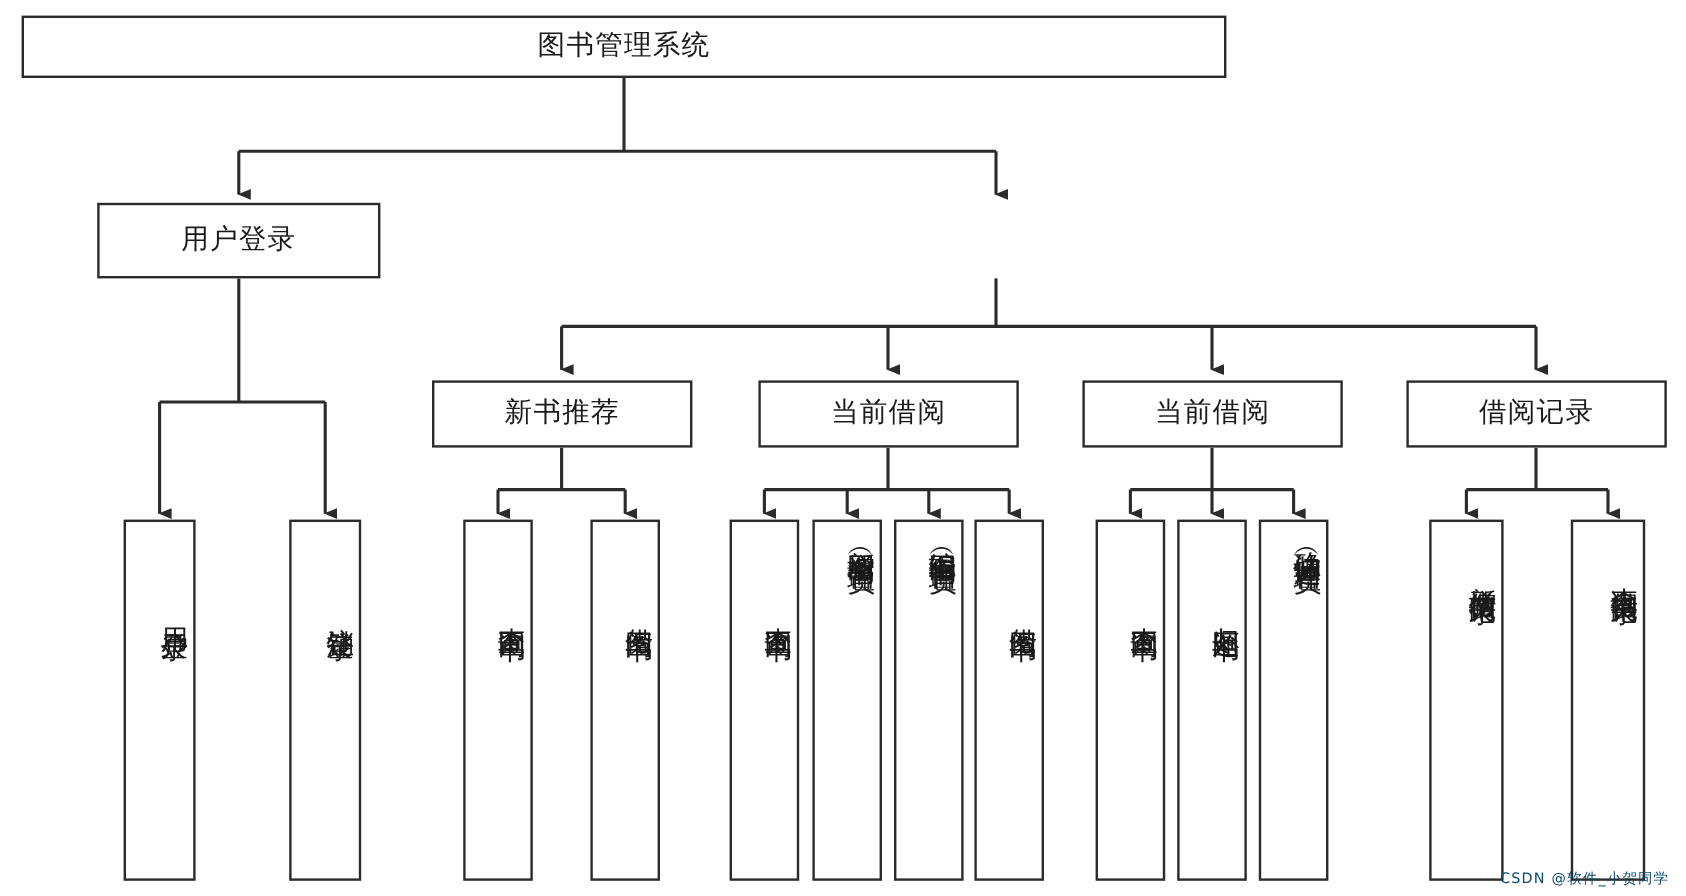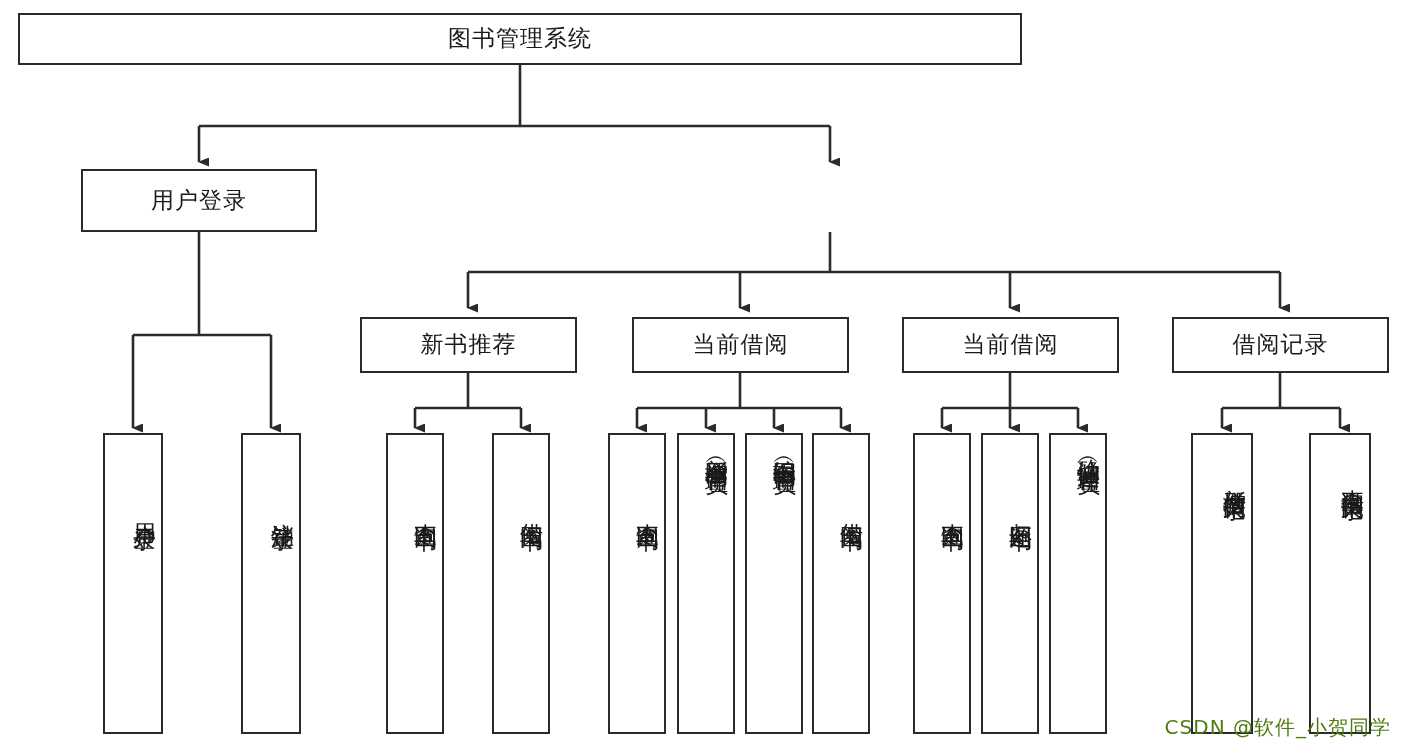--- a/index.html
+++ b/index.html
@@ -56,22 +56,22 @@
   .node.vert .vtext {
     writing-mode: vertical-rl;
     text-orientation: upright;
     display: block;
     white-space: normal;
   }
   .watermark {
     position: absolute;
     right: 14px;
     bottom: 6px;
-    font-size: 20px;
-    color: #4d7c0f;
+    font-size: 12px;
+    color: #0c4a6e;
     letter-spacing: 1px;
     z-index: 5;
     white-space: nowrap;
     margin-top: 39px;
   }
 </style>
 </head>
 <body>
 
 <div id="canvas">

